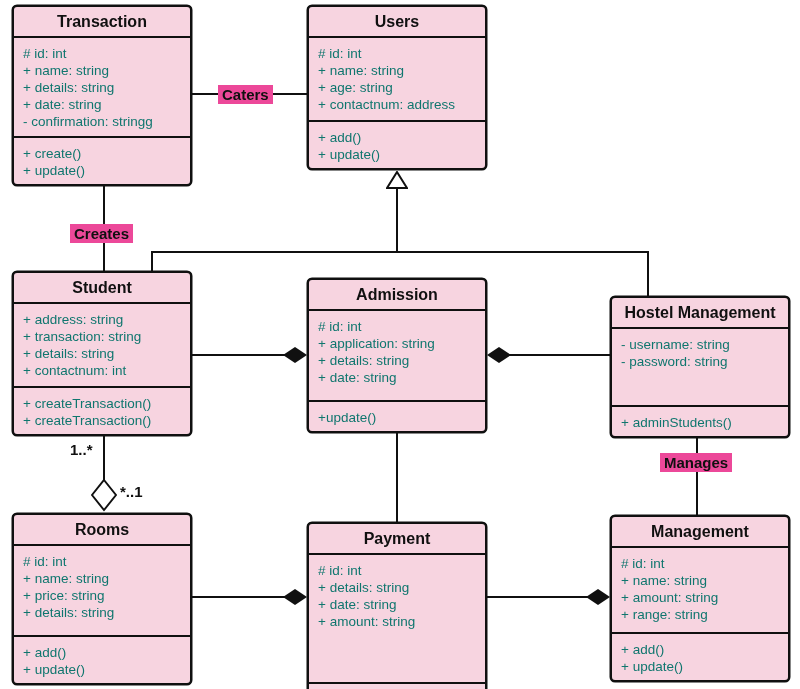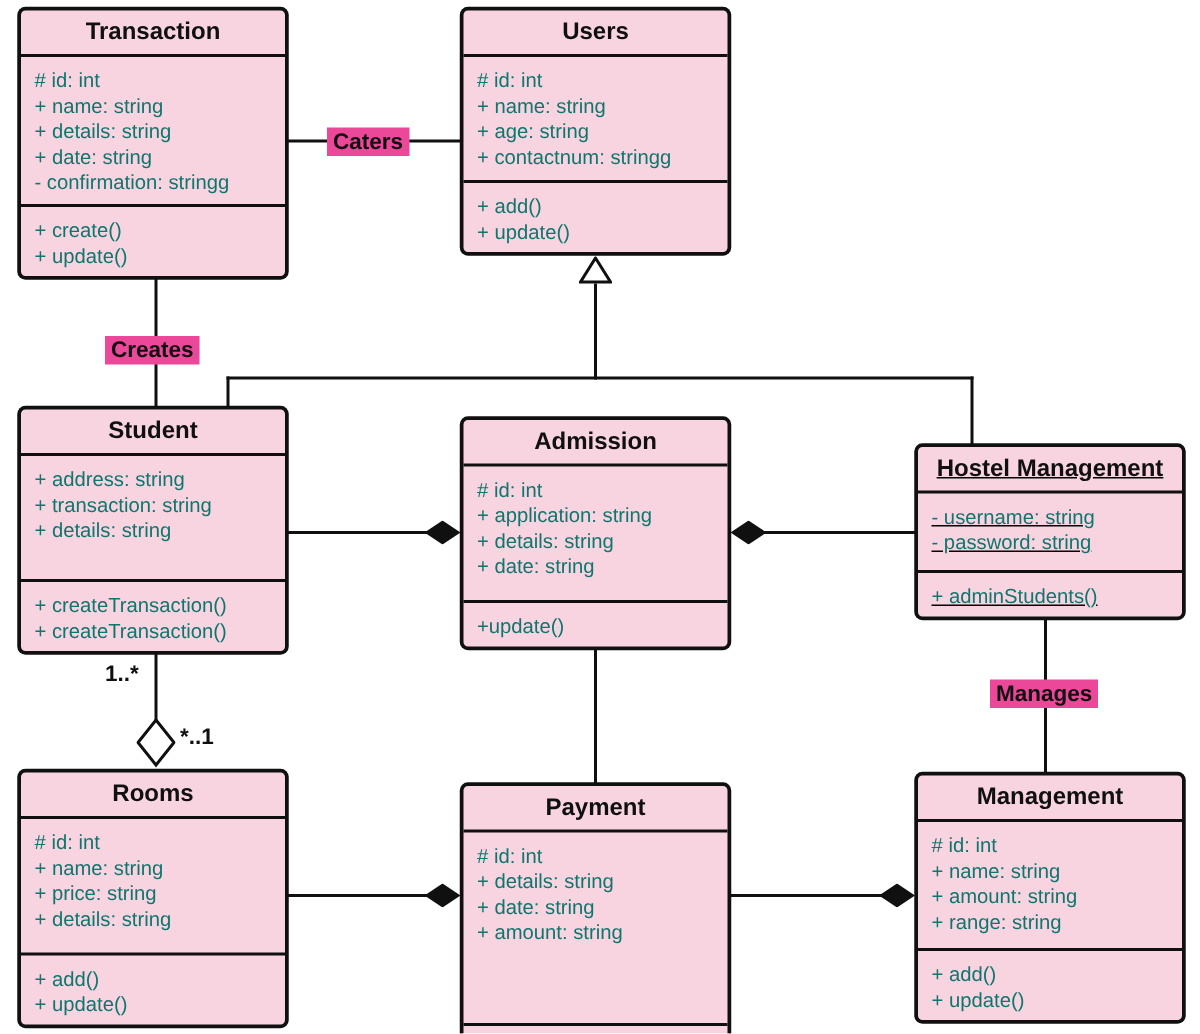--- a/index.html
+++ b/index.html
@@ -45,21 +45,21 @@
   .member {
     font-size: 13.5px;
     line-height: 17px;
     color: #0f766e;
     white-space: nowrap;
   }
   #c-transaction { left: 12px;  top: 5px;   height: 181px; }
   #c-users       { left: 307px; top: 5px;   height: 165px; }
   #c-student     { left: 12px;  top: 271px; height: 165px; }
   #c-admission   { left: 307px; top: 278px; height: 155px; }
-  #c-hostel      { left: 610px; top: 296px; height: 117px; text-decoration: underline; }
+  #c-hostel      { left: 610px; top: 296px; height: 142px; }
   #c-rooms       { left: 12px;  top: 513px; height: 172px; }
   #c-payment     { left: 307px; top: 522px; height: 193px; }
   #c-allotment   { left: 610px; top: 515px; height: 167px; }
 
   .h-line { position: absolute; height: 2px; background: #101010; }
   .v-line { position: absolute; width: 2px;  background: #101010; }
 
   #ln-caters        { left: 192px; top: 93px;  width: 115px; }
   #ln-creates       { left: 103px; top: 186px; height: 85px; }
   #ln-gen-vert      { left: 396px; top: 189px; height: 64px; }
@@ -164,34 +164,35 @@
       <div class="member">+ update()</div>
     </div>
   </div>
 
   <div class="uml-class" id="c-users">
     <div class="uml-title">Users</div>
     <div class="uml-attrs">
       <div class="member"># id: int</div>
       <div class="member">+ name: string</div>
       <div class="member">+ age: string</div>
-      <div class="member">+ contactnum: stringg</div>
+      <div class="member">+ contactnum: address</div>
     </div>
     <div class="uml-methods">
       <div class="member">+ add()</div>
       <div class="member">+ update()</div>
     </div>
   </div>
 
   <div class="uml-class" id="c-student">
     <div class="uml-title">Student</div>
     <div class="uml-attrs">
       <div class="member">+ address: string</div>
       <div class="member">+ transaction: string</div>
       <div class="member">+ details: string</div>
+      <div class="member">+ contactnum: int</div>
     </div>
     <div class="uml-methods">
       <div class="member">+ createTransaction()</div>
       <div class="member">+ createTransaction()</div>
     </div>
   </div>
 
   <div class="uml-class" id="c-admission">
     <div class="uml-title">Admission</div>
     <div class="uml-attrs">

